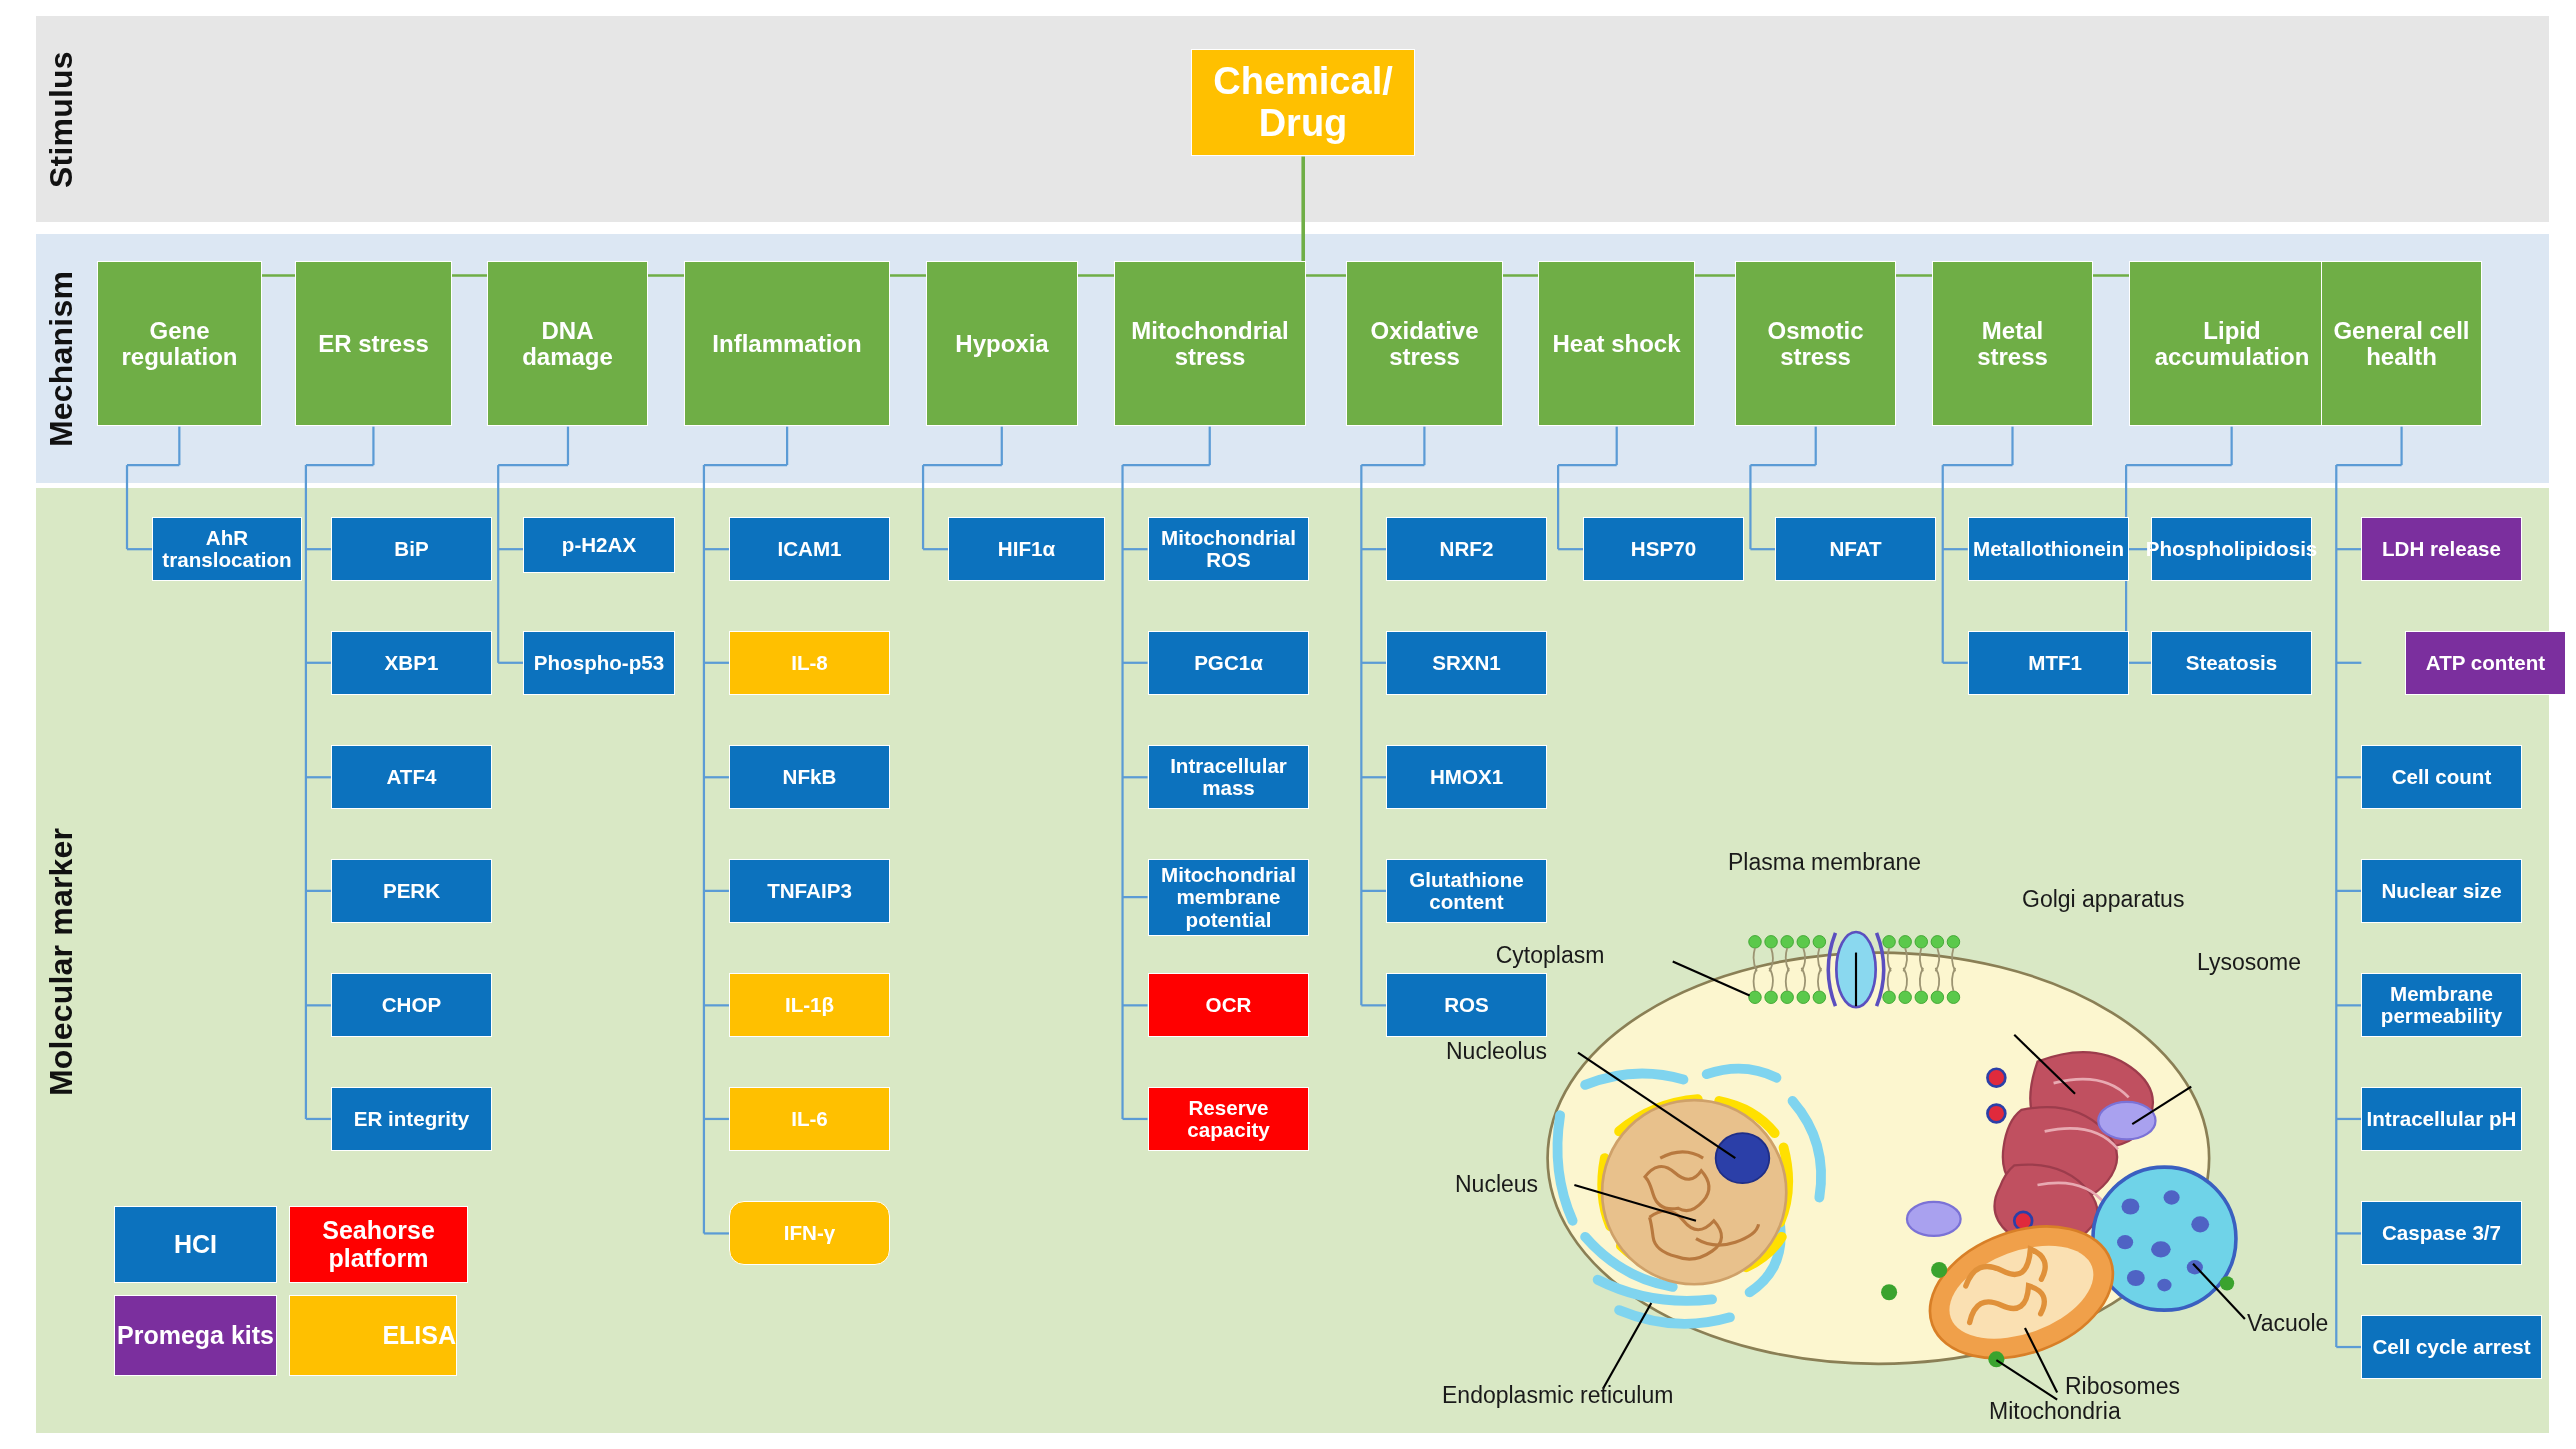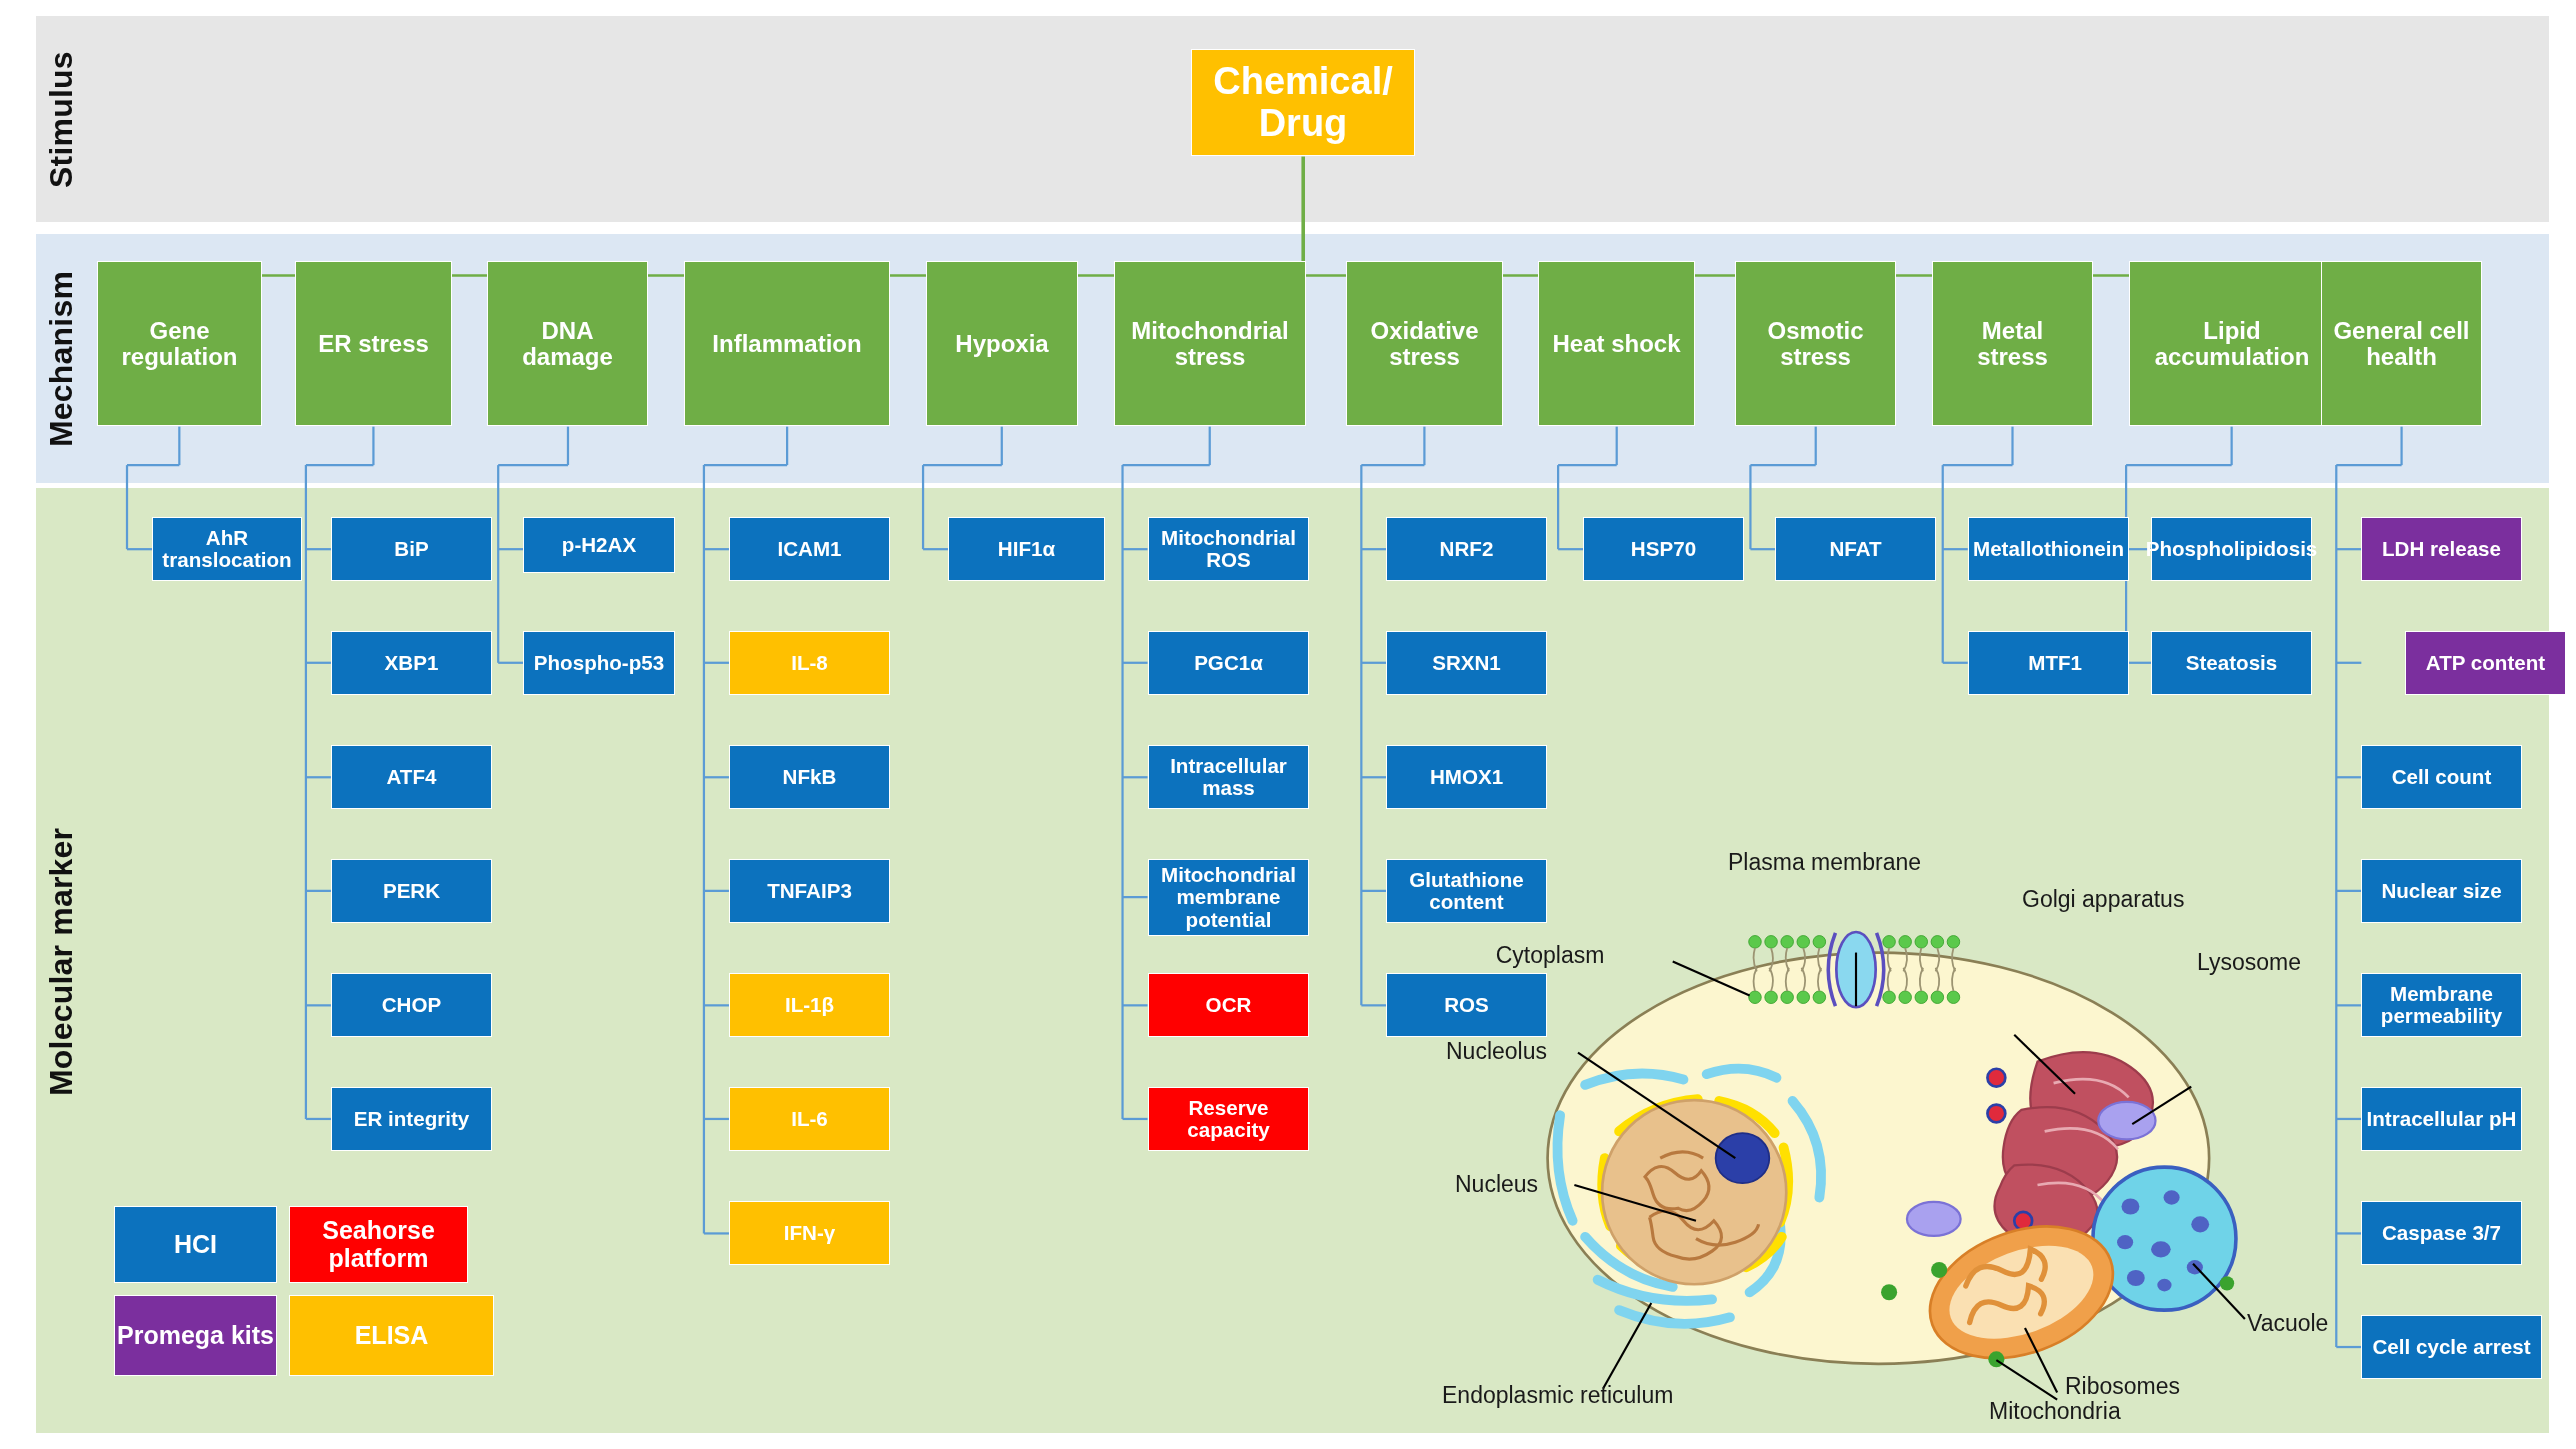--- a/index.html
+++ b/index.html
@@ -235,21 +235,21 @@
       </div>
       <div class="box marker blue" style="left: 729px; top: 859px; width: 161px; height: 64px;">
         <span>TNFAIP3</span>
       </div>
       <div class="box marker yellow" style="left: 729px; top: 973px; width: 161px; height: 64px;">
         <span>IL-1β</span>
       </div>
       <div class="box marker yellow" style="left: 729px; top: 1087px; width: 161px; height: 64px;">
         <span>IL-6</span>
       </div>
-      <div class="box marker yellow" style="left: 729px; top: 1201px; width: 161px; height: 64px;">
+      <div class="box marker yellow" style="left: 729px; top: 1201px; width: 161px; height: 64px; border-radius: 15px;">
         <span>IFN-γ</span>
       </div>
       <div class="box marker blue" style="left: 948px; top: 517px; width: 157px; height: 64px;">
         <span>HIF1α</span>
       </div>
       <div class="box marker blue" style="left: 1148px; top: 517px; width: 161px; height: 64px;">
         <span>Mitochondrial ROS</span>
       </div>
       <div class="box marker blue" style="left: 1148px; top: 631px; width: 161px; height: 64px;">
         <span>PGC1α</span>
@@ -328,21 +328,21 @@
   <div id="legend">
       <div class="legend-box" style="left: 0px; top: 0px; width: 163px; height: 77px; background: rgb(12, 114, 190);">
         <span>HCI</span>
       </div>
       <div class="legend-box" style="left: 175px; top: 0px; width: 179px; height: 77px; background: rgb(255, 0, 0);">
         <span>Seahorse platform</span>
       </div>
       <div class="legend-box" style="left: 0px; top: 89px; width: 163px; height: 81px; background: rgb(123, 47, 158);">
         <span>Promega kits</span>
       </div>
-      <div class="legend-box" style="left: 175px; top: 89px; width: 205px; height: 81px; background: rgb(255, 192, 0);">
+      <div class="legend-box" style="left: 175px; top: 89px; width: 168px; height: 81px; background: rgb(255, 192, 0); justify-content: flex-end;">
         <span>ELISA</span>
       </div>
     </div>
 
   <div id="cell-fig">
     <svg width="894" height="568" viewBox="0 0 1000 635">
 
       <ellipse cx="440" cy="330" rx="370" ry="230" fill="#fcf6cf" stroke="#8a7f55" stroke-width="3"></ellipse>
 
       <g>

